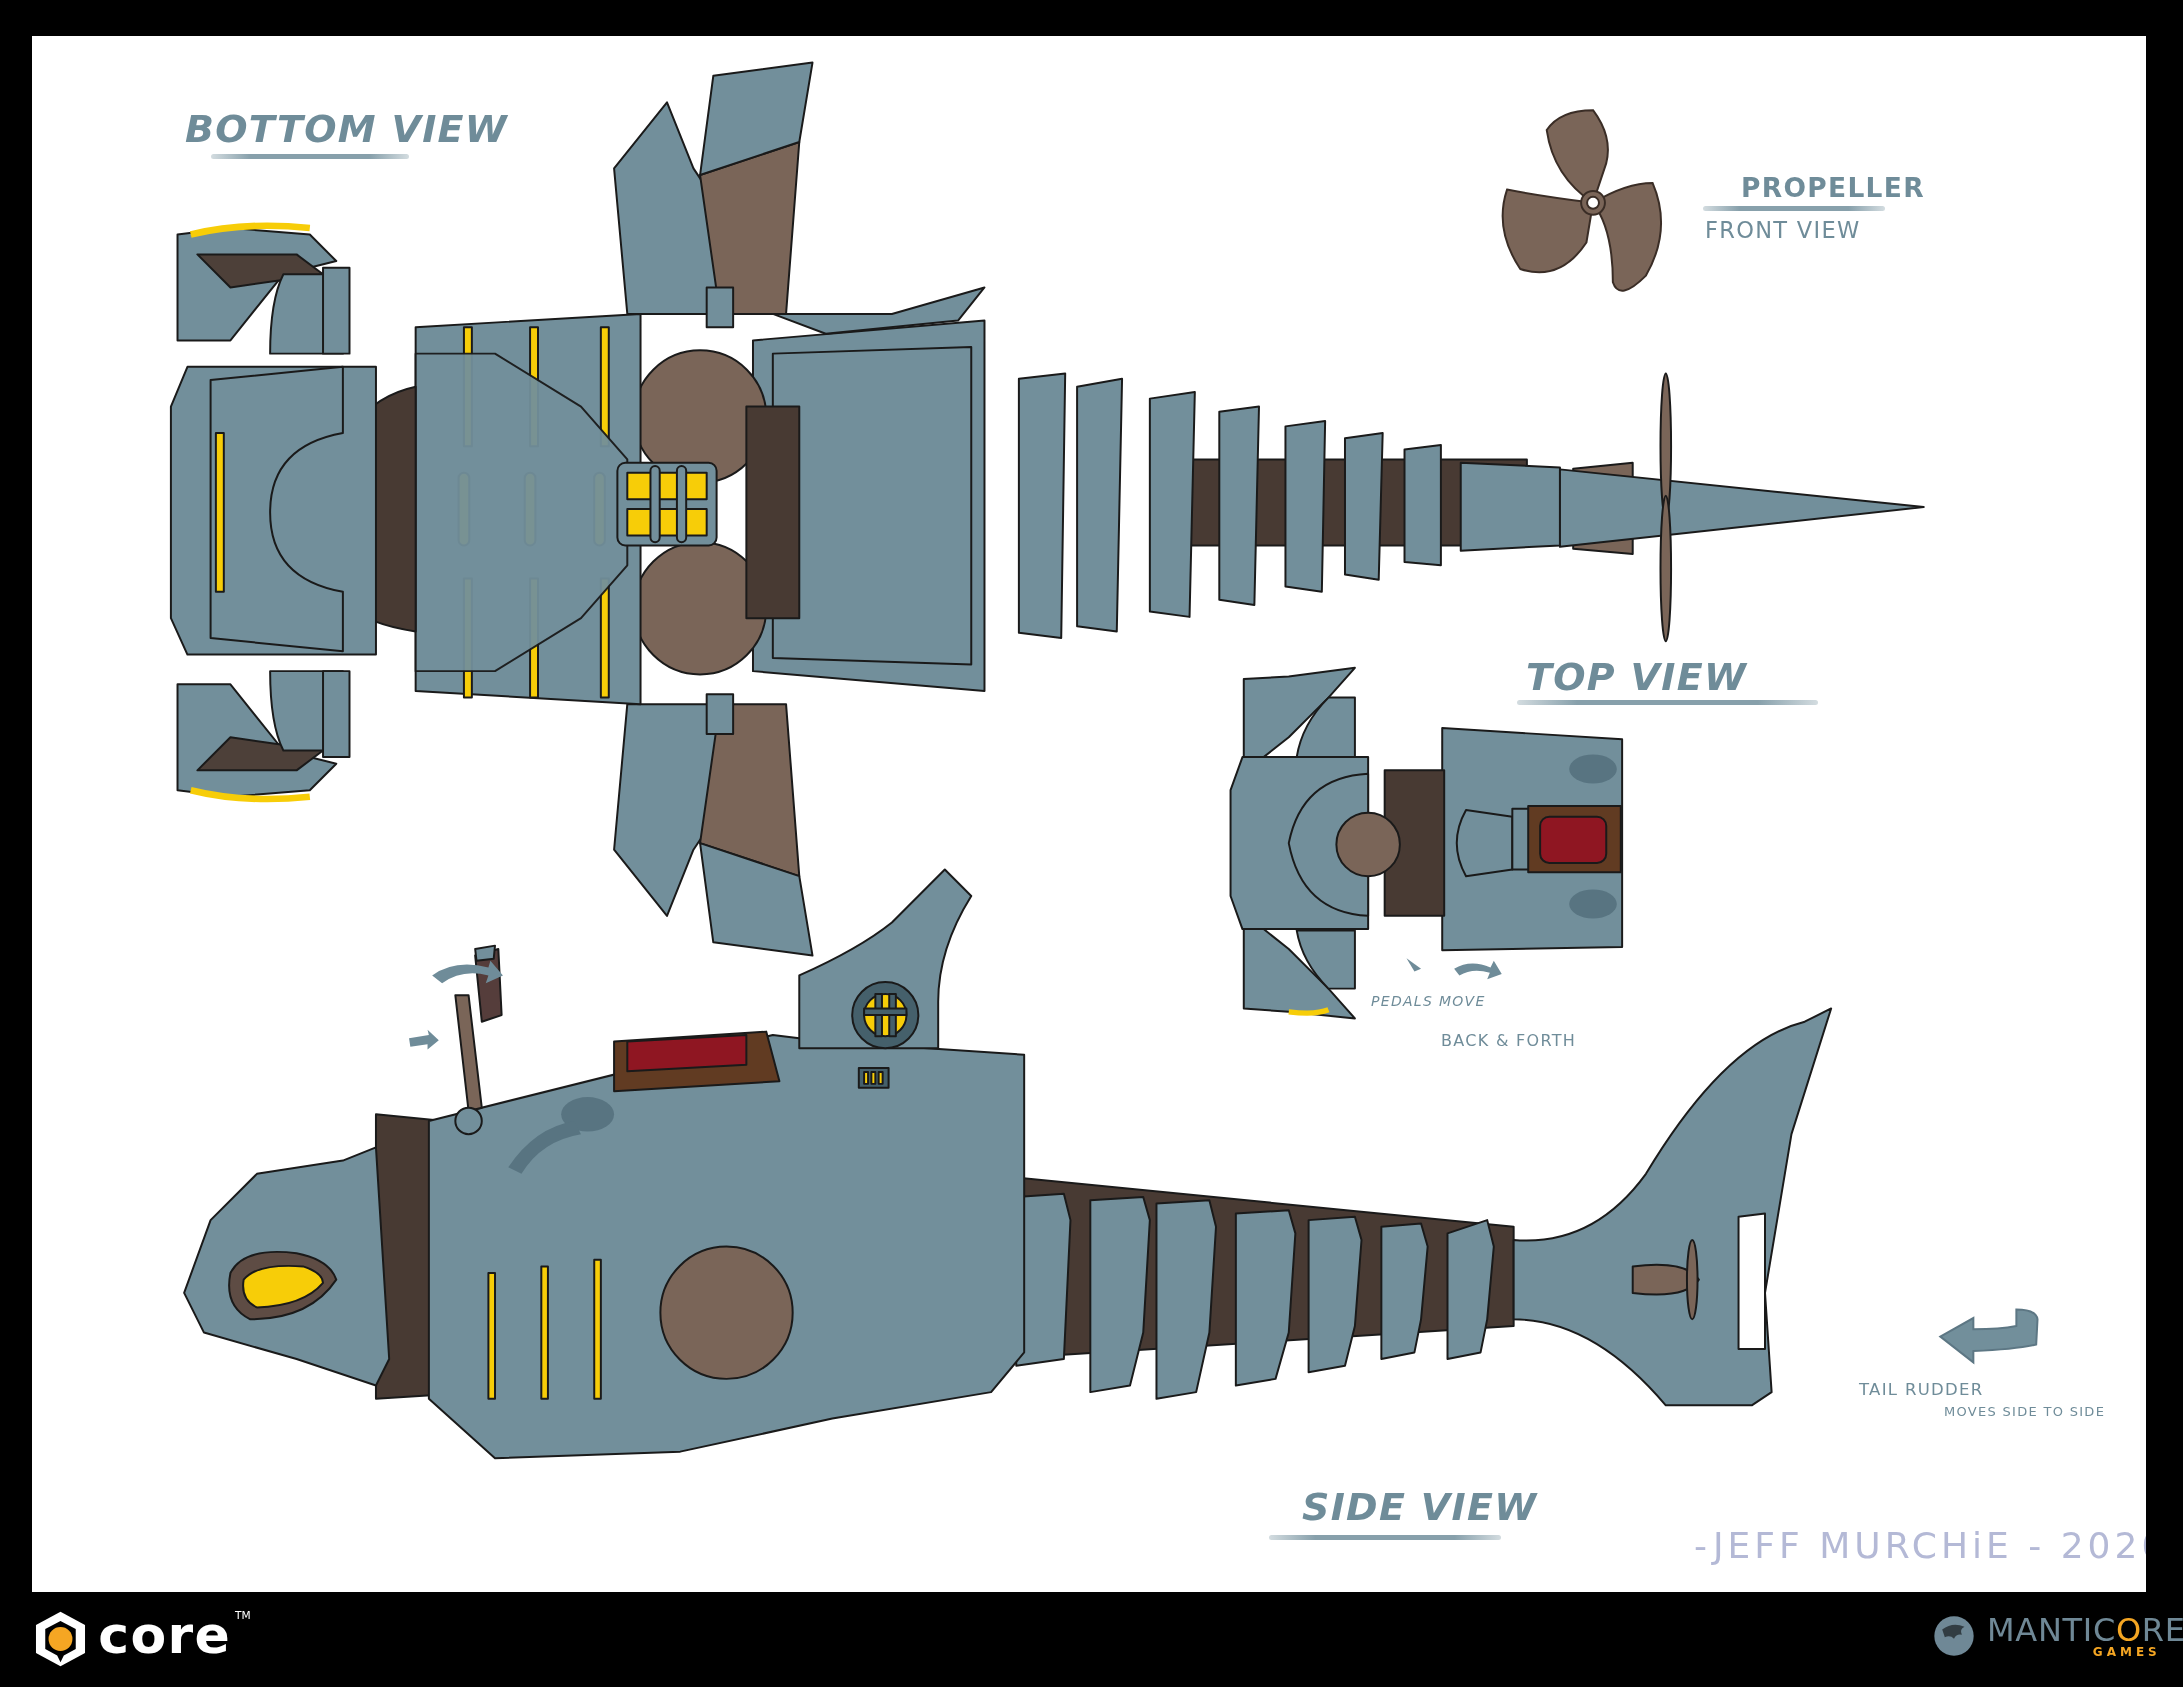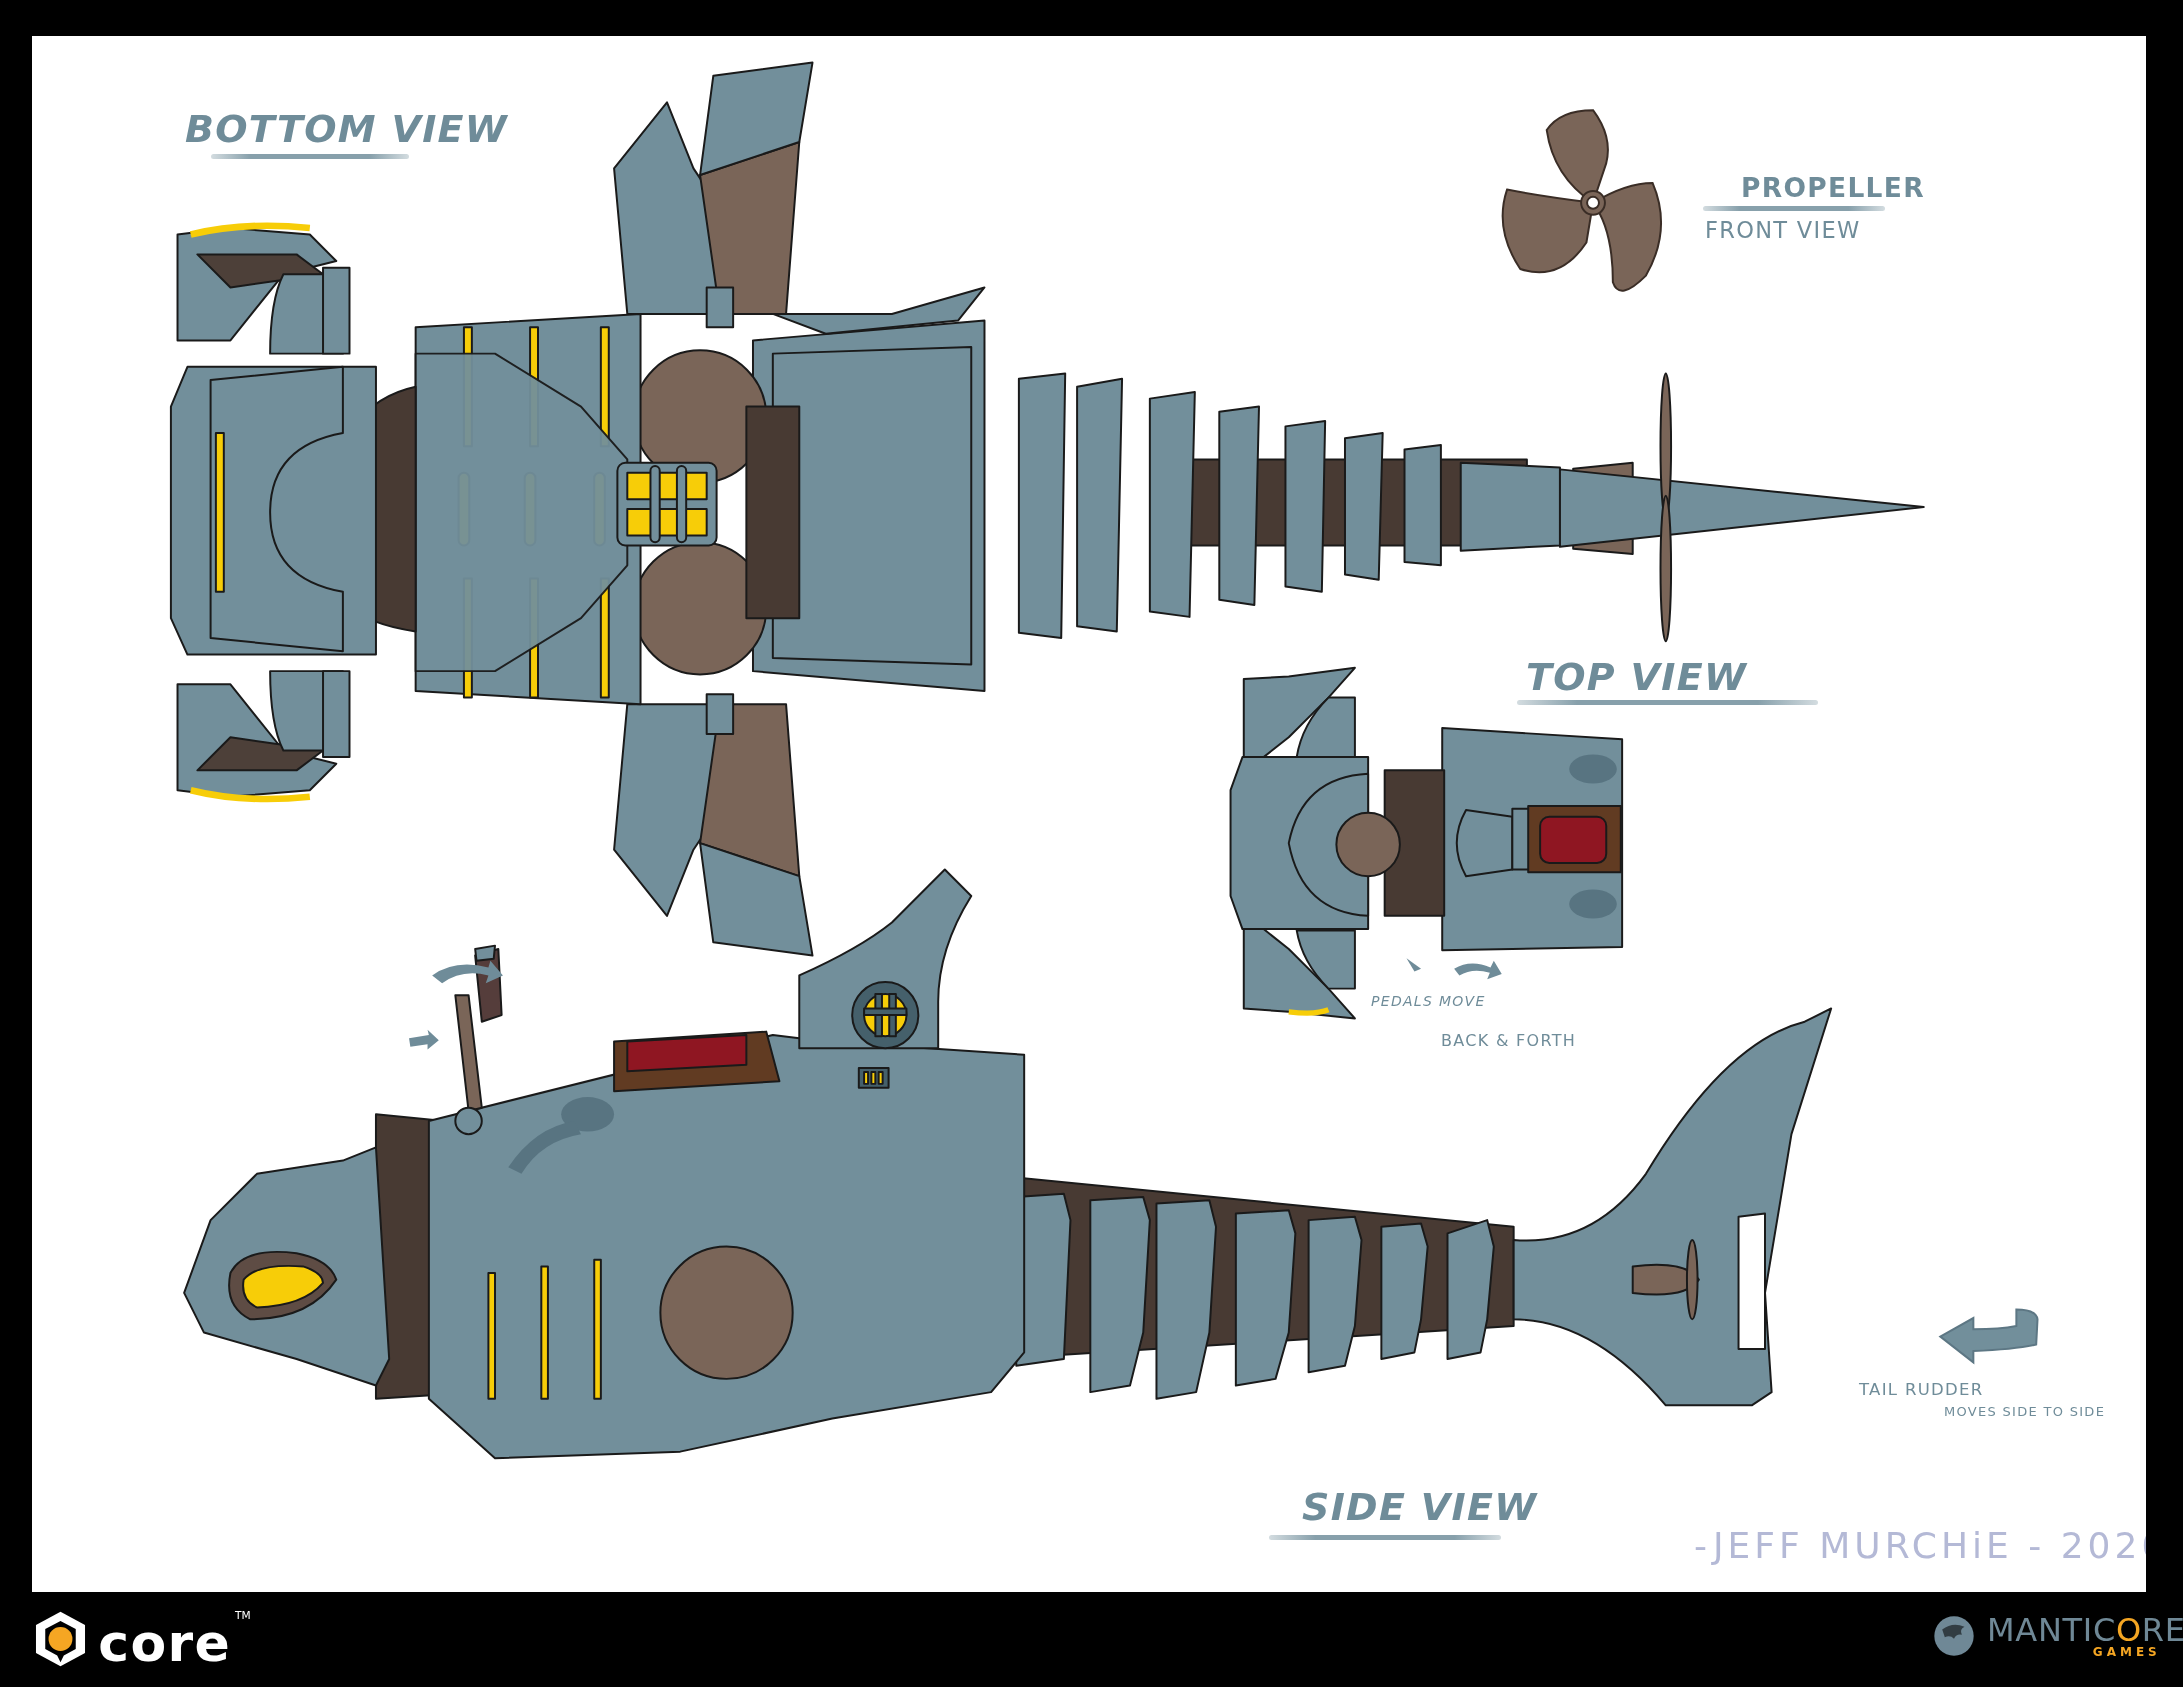--- a/index.html
+++ b/index.html
@@ -6,21 +6,21 @@
   body { width: 2183px; height: 1687px; position: relative; overflow: hidden; font-family: "DejaVu Sans", sans-serif; }
   .sheet { position: absolute; left: 32px; top: 36px; width: 2114px; height: 1556px; background: #ffffff; overflow: hidden; }
   .footer { position: absolute; left: 0; top: 1592px; width: 2183px; height: 95px; background: #000; }
   .label { position: absolute; color: #6f8c99; font-family: "DejaVu Sans", sans-serif; font-weight: bold; letter-spacing: 1.3px; text-transform: uppercase; white-space: nowrap; }
   .label.big { font-size: 38px; font-style: italic; }
   .label.mid { font-size: 26.5px; }
   .label.small { font-size: 18.5px; line-height: 24px; font-weight: normal; }
   .underline { position: absolute; height: 4.6px; border-radius: 2.6px; background: linear-gradient(90deg, rgba(111,140,153,0.3), #87a0ab 20%, #87a0ab 80%, rgba(111,140,153,0.3)); }
   .credit { position: absolute; color: #b4b9d6; font-family: "DejaVu Sans", sans-serif; font-size: 36px; letter-spacing: 4px; white-space: nowrap; }
   svg { position: absolute; left: 0; top: 0; }
-  .logo-core { position: absolute; left: 32px; top: 1609px; height: 60px; display: flex; align-items: flex-end; gap: 9.3px; }
+  .logo-core { position: absolute; left: 32px; top: 1609px; height: 60px; display: flex; align-items: flex-start; gap: 9.3px; }
   .logo-core-text { color: #fff; font-family: "DejaVu Sans", sans-serif; font-weight: bold; font-size: 52px; letter-spacing: 1.3px; line-height: 1; text-transform: lowercase; }
   .logo-core-tm { color: #fff; font-size: 10.6px; align-self: flex-start; margin-top: 0; margin-left: -5.3px; }
   .logo-mc { position: absolute; left: 1933px; top: 1609px; height: 53px; display: flex; align-items: center; gap: 12px; }
   .logo-mc-words { display: flex; flex-direction: column; align-items: flex-end; line-height: 1; }
   .logo-mc-text { color: #6f8896; font-family: "DejaVu Sans", sans-serif; font-size: 32px; letter-spacing: 0.7px; }
   .logo-mc-text .o { color: #f5a623; }
   .logo-mc-sub { color: #f5a623; font-family: "DejaVu Sans", sans-serif; font-weight: bold; font-size: 12px; letter-spacing: 4px; margin-right: 25px; }
 </style>
 </head>
 <body>

